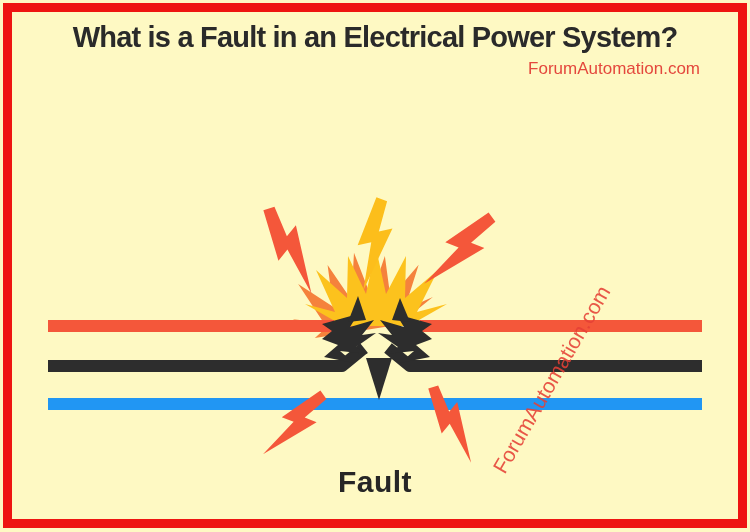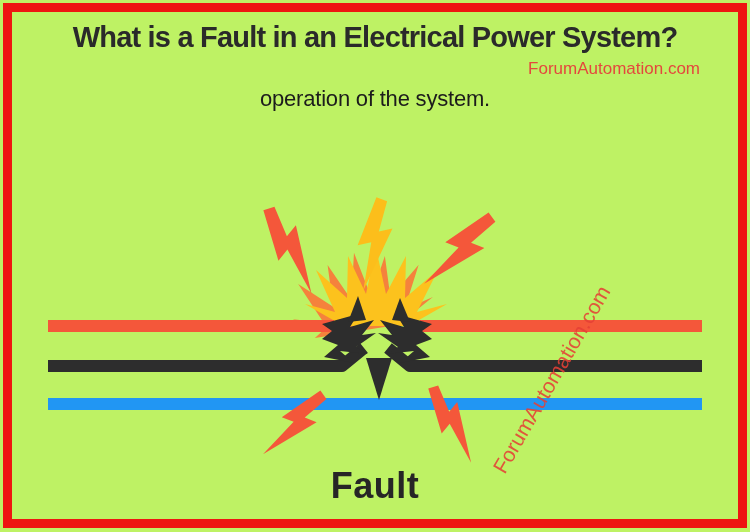--- a/index.html
+++ b/index.html
@@ -1,17 +1,17 @@
 <!DOCTYPE html>
 <html><head>
 <meta charset="utf-8">
 <style>
   html,body{margin:0;padding:0;background:#ffffff;}
   #canvas{
-    position:relative;width:750px;height:532px;background:#bef264;
+    position:relative;width:750px;height:532px;background:#fef9c3;
     font-family:"Liberation Sans","DejaVu Sans",sans-serif;overflow:hidden;
   }
   .frame{
     position:absolute;left:3px;top:3px;right:3px;bottom:4px;
     border:9px solid #ee1511;pointer-events:none;z-index:10;
   }
   .title{
     position:absolute;left:0;right:0;top:21px;text-align:center;
     font-size:29px;font-weight:bold;letter-spacing:-0.8px;color:#2a2a2a;
     white-space:nowrap;z-index:3;
@@ -20,42 +20,41 @@
     position:absolute;right:50px;top:59px;text-align:right;
     font-size:17px;color:#e4483d;z-index:3;white-space:nowrap;
   }
   .desc{
     position:absolute;left:15px;right:15px;top:80px;text-align:center;
     font-size:22px;line-height:37px;color:#1c1c1c;letter-spacing:-0.2px;z-index:3;
   }
   .desc div{white-space:nowrap;}
   .fault-label{
     position:absolute;left:0;right:0;top:465px;text-align:center;
-    font-size:36px;font-weight:bold;color:#262626;letter-spacing:0.5px;z-index:3;
+    font-size:30px;font-weight:bold;color:#262626;letter-spacing:0.5px;z-index:3;
   }
   .brand-diagonal{
     position:absolute;left:510px;top:452px;height:26px;line-height:26px;
     font-size:21px;color:rgba(229,64,53,0.88);white-space:nowrap;
     transform:rotate(-60deg);transform-origin:left bottom;z-index:4;
   }
   svg.diagram{position:absolute;left:0;top:0;z-index:2;}
 </style>
 </head>
 <body>
 
 <div id="canvas">
 
   <div class="frame"></div>
 
   <div class="title">What is a Fault in an Electrical Power System?</div>
 
   <div class="brand-top">ForumAutomation.com</div>
 
   <div class="desc">
-    <div>operation of the system.</div>
   </div>
 
   <svg class="diagram" width="750" height="532" viewBox="0 0 750 532">
     <defs>
       <path id="bolt-shape" d="M2 -52 L14 -48 L6 -14 L21 -18 L-9 52 L-2 -2 L-17 2 Z"></path>
     </defs>
 
     <polygon transform="translate(-12 4) rotate(-9 376 312)" points="376,248 386,294 406,256 405,298 438,270 417,312 447,304 419,320 428,326 324,326 333,320 305,304 335,312 316,270 347,298 348,256 366,294" fill="#f5823c"></polygon>
 
     <polygon points="376,248 386,294 406,256 405,298 438,270 417,312 447,304 419,320 428,326 324,326 333,320 305,304 335,312 316,270 347,298 348,256 366,294" fill="#fcc21d"></polygon>

